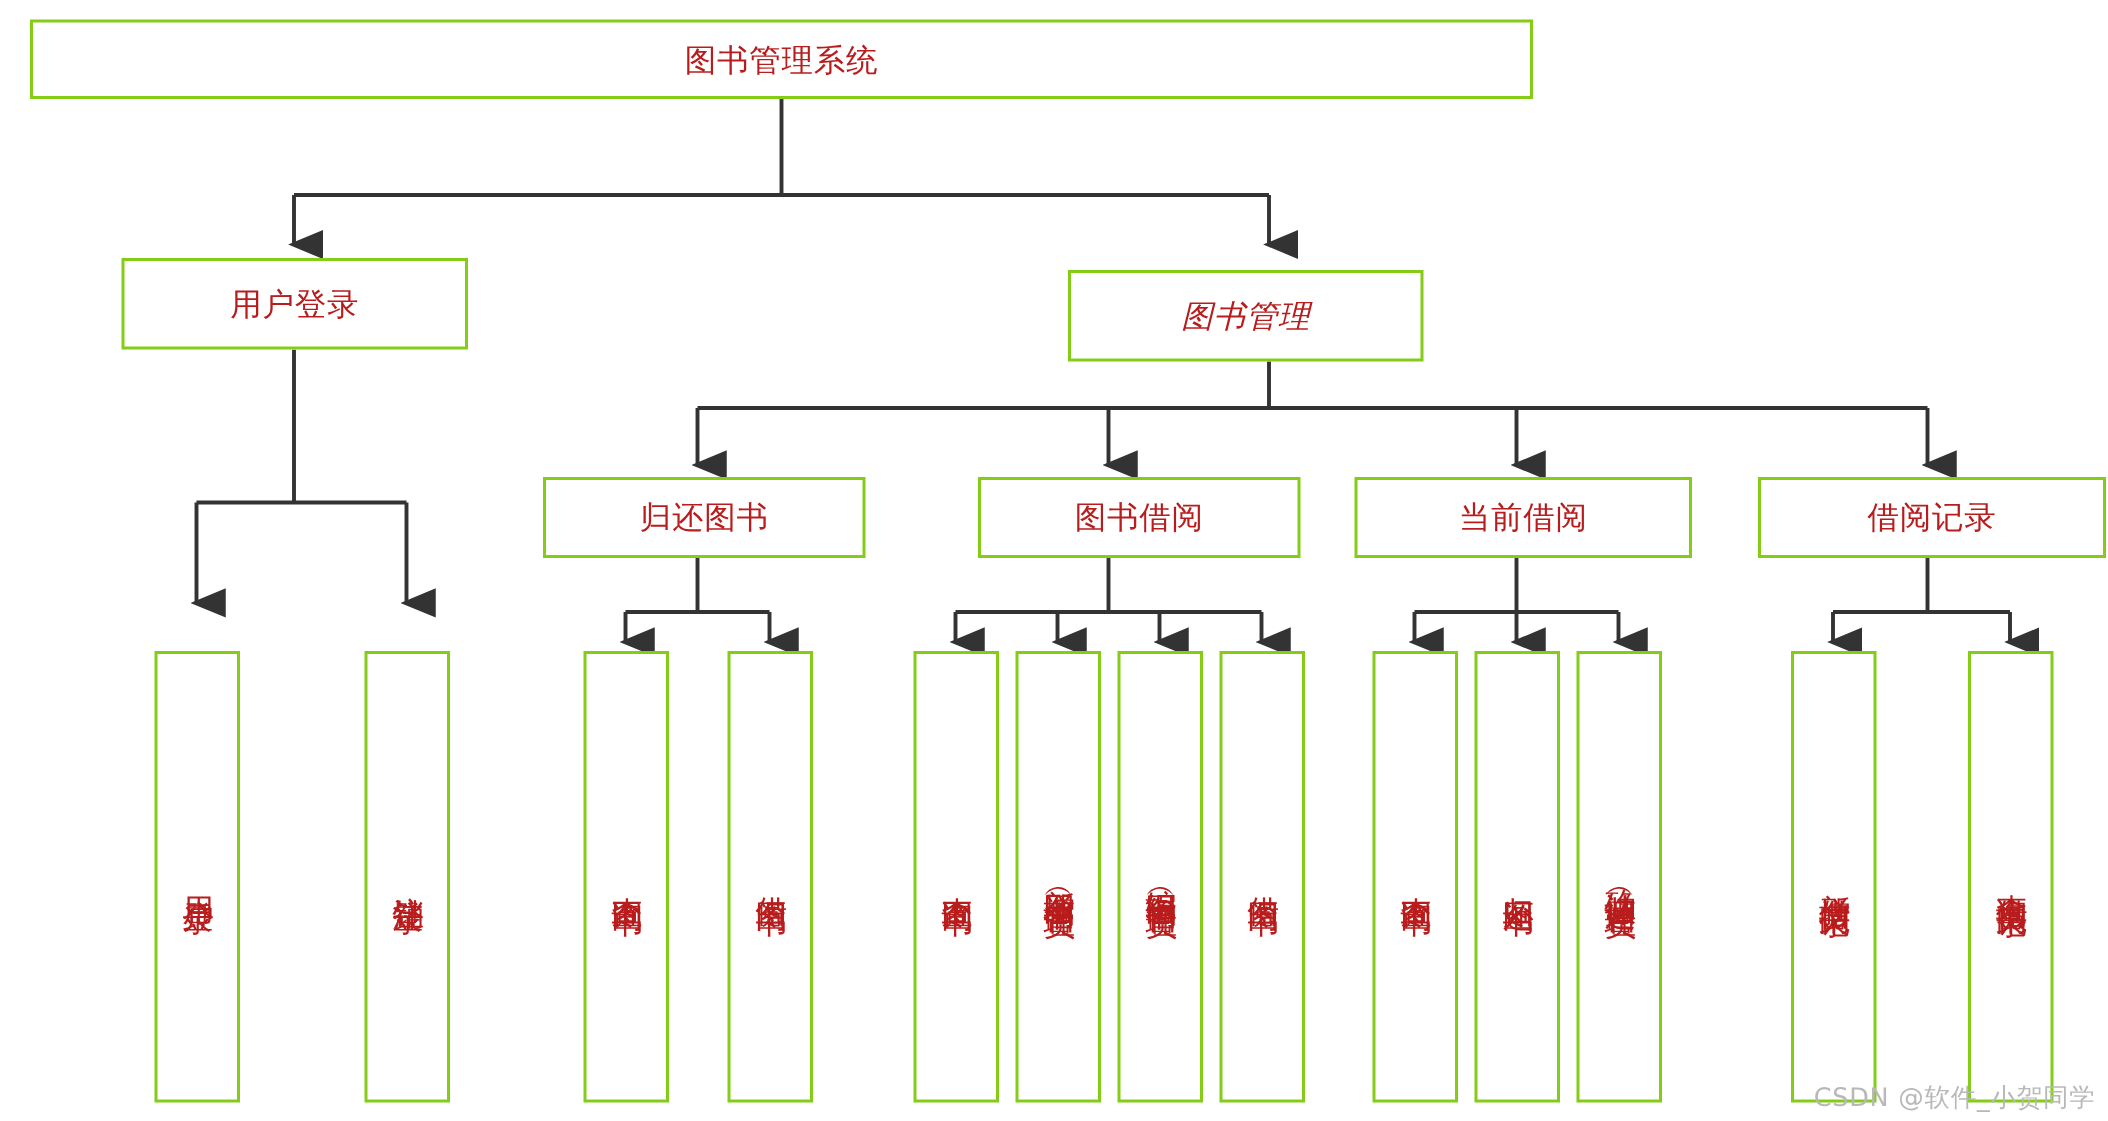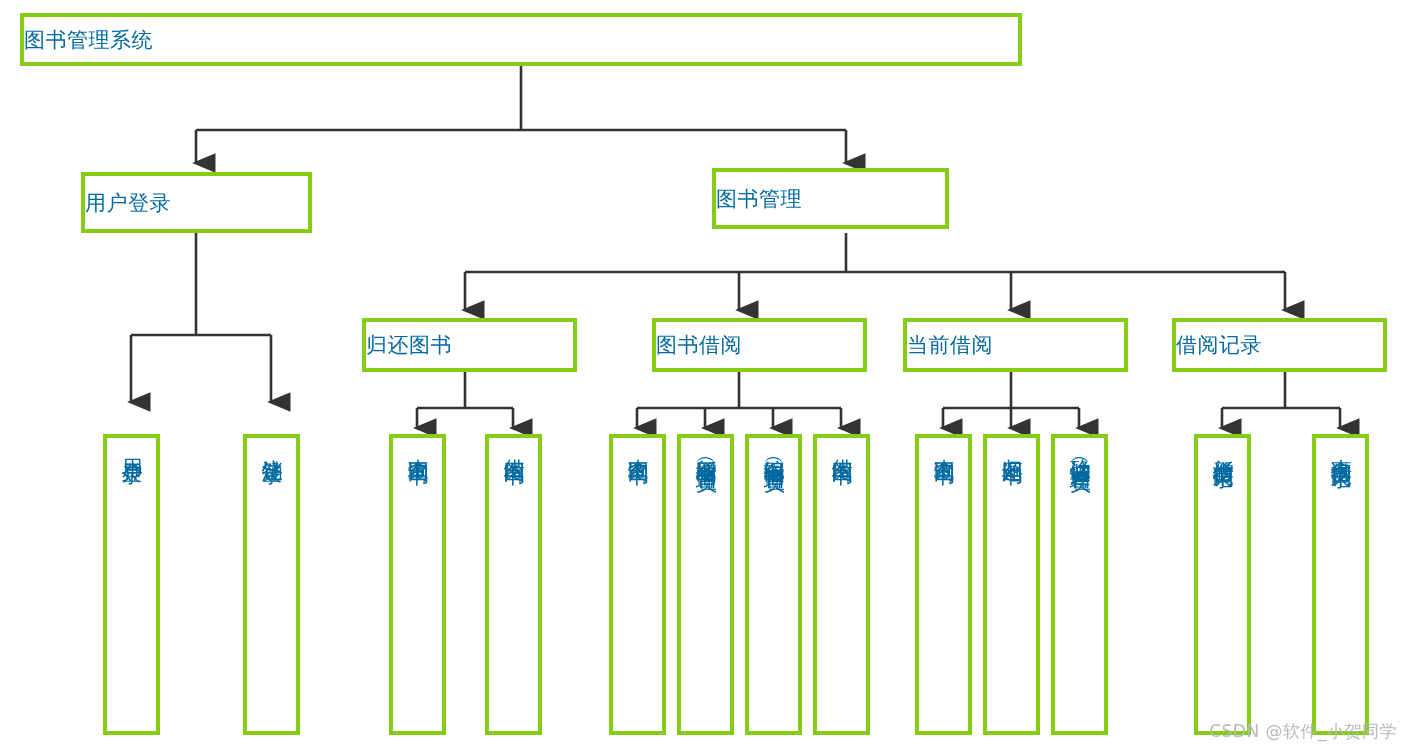--- a/index.html
+++ b/index.html
@@ -23,25 +23,25 @@
     left: 0;
     top: 0;
     width: 1405px;
     height: 747px;
     pointer-events: none;
   }
   .node {
     position: absolute;
     box-sizing: border-box;
     background: #ffffff;
-    border: 4px solid #84cc16;
+    border: 2px solid #84cc16;
     display: flex;
     align-items: center;
-    justify-content: flex-start;
-    color: #0369a1;
+    justify-content: center;
+    color: #b91c1c;
   }
   .node.horiz {
     font-size: 21px;
     letter-spacing: 0.5px;
   }
   .node.vert {
     writing-mode: vertical-rl;
     text-orientation: upright;
     font-size: 21px;
     line-height: 1.30;
@@ -119,37 +119,37 @@
   </svg>
 
   <div class="node horiz" style="left:20px; top:13px; width:1002px; height:53px;">
     <span class="label">图书管理系统</span>
   </div>
 
   <div class="node horiz" style="left:81px; top:172px; width:231px; height:61px;">
     <span class="label">用户登录</span>
   </div>
 
-  <div class="node horiz" style="left:712px; top:168px; width:237px; height:61px;">
+  <div class="node horiz" style="left:712px; top:180px; width:237px; height:61px;font-style:italic;">
     <span class="label">图书管理</span>
   </div>
 
   <div class="node horiz" style="left:362px; top:318px; width:215px; height:54px;">
     <span class="label">归还图书</span>
   </div>
 
   <div class="node horiz" style="left:652px; top:318px; width:215px; height:54px;">
     <span class="label">图书借阅</span>
   </div>
 
   <div class="node horiz" style="left:903px; top:318px; width:225px; height:54px;">
     <span class="label">当前借阅</span>
   </div>
 
-  <div class="node horiz" style="left:1172px; top:318px; width:215px; height:54px;">
+  <div class="node horiz" style="left:1172px; top:318px; width:232px; height:54px;">
     <span class="label">借阅记录</span>
   </div>
 
   <div class="node vert" style="left:103px; top:434px; width:57px; height:301px;">
     <span class="label">用户登录</span>
   </div>
 
   <div class="node vert" style="left:243px; top:434px; width:57px; height:301px;">
     <span class="label">注销登录</span>
   </div>

